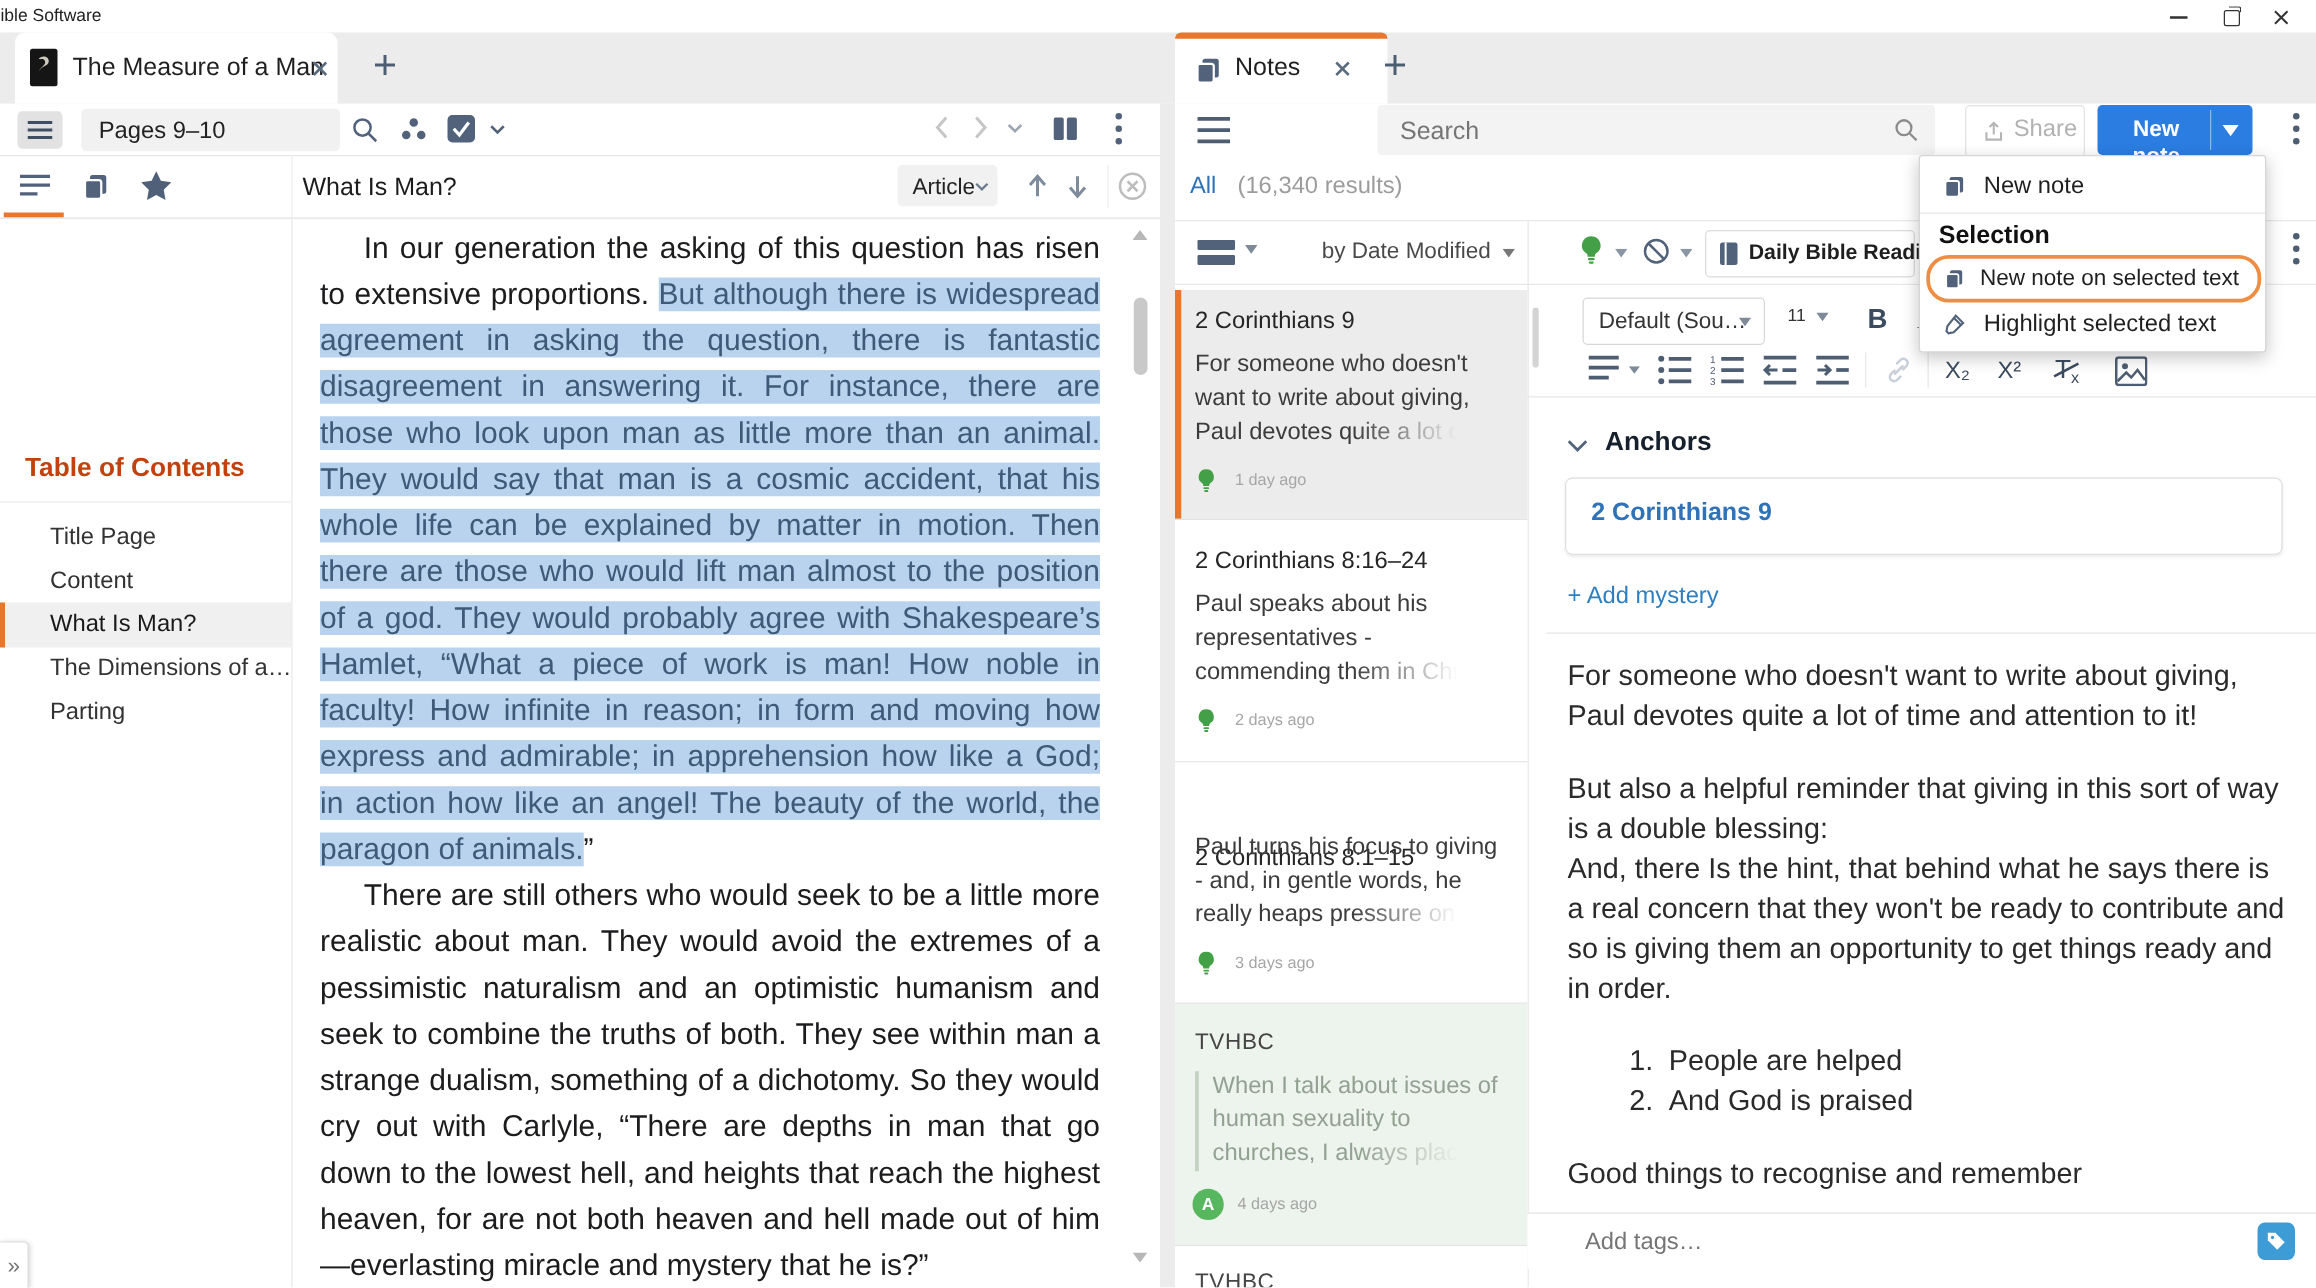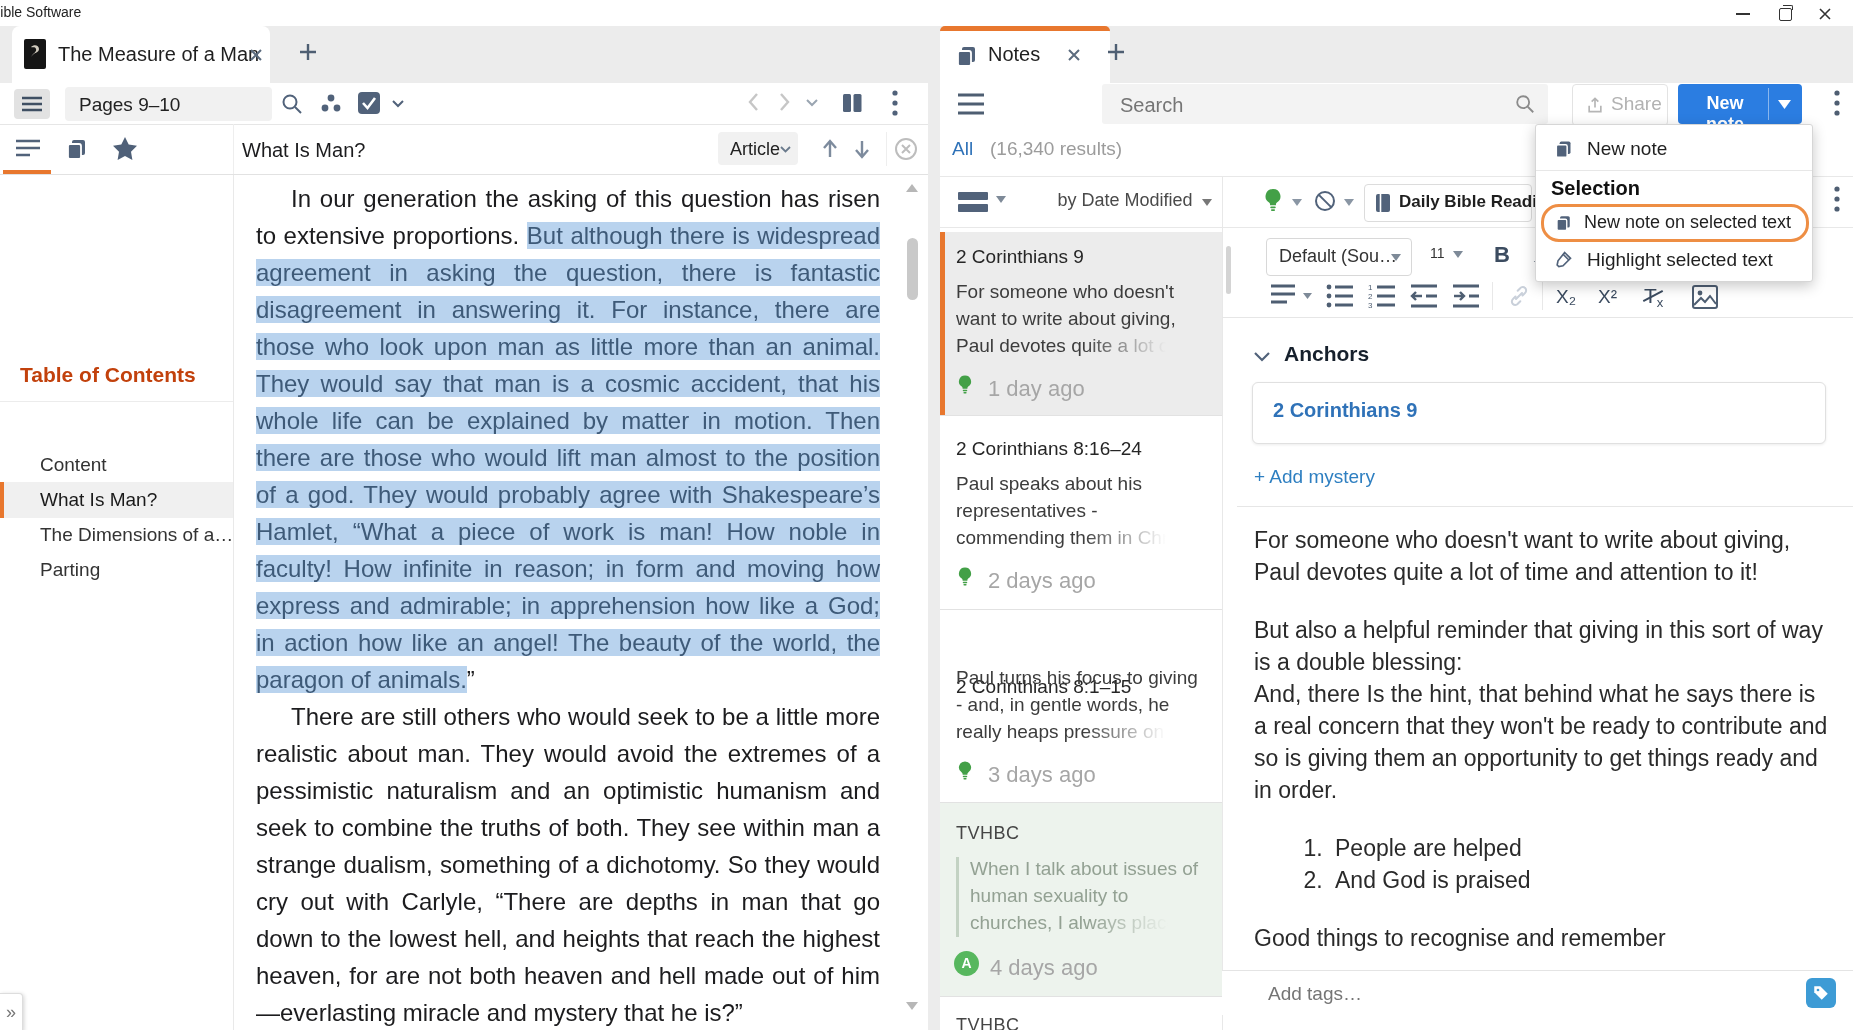--- a/index.html
+++ b/index.html
@@ -8,21 +8,21 @@
   .a{position:absolute}
   .tabstrip{background:#ececec}
   .tab{background:#fff;border-radius:8px 8px 0 0}
   .graybox{background:#f1f1f1;border-radius:4px}
   .vline{background:#e8e8e8;width:1px}
   .hline{background:#e6e6e6;height:1px}
   .sel{background:#B9D3EE;color:#3E5A78}
   .bp{margin:0;text-align:justify;text-indent:35px;font-size:24px;line-height:37px;color:#1c1c1e}
   .note-title{font-size:19px;color:#262626}
   .note-body{font-size:19px;line-height:27px;color:#3c3c3c}
-  .note-time{font-size:22px;color:#a6a6a6}
+  .note-time{font-size:13px;color:#a6a6a6}
   .fade{pointer-events:none}
   .menu{background:#fff;border:1px solid #d6d6d6;border-radius:3px;box-shadow:0 4px 14px rgba(0,0,0,.22);z-index:60}
   .mi-label{font-size:19px;color:#1f1f1f}
   .ring{border:3px solid #EE8E44;border-radius:18px;background:#fff}
   .btn-blue{background:#2B7DE1;border-radius:4px;color:#fff}
   .chip{border:1px solid #dcdcdc;border-radius:4px;background:#fff}
   .toc-item{font-size:19px;color:#333;line-height:35px;padding-left:40px}
   .editor-p{margin:0 0 26px 0;font-size:23px;line-height:32px;color:#2a2a2a}
   ol.editor-ol{margin:26px 0 26px 0;padding-left:75px;font-size:23px;line-height:32px;color:#2a2a2a}
   ol.editor-ol li{padding-left:6px}
@@ -161,20 +161,21 @@
 <div class="a vline" style="left:886px;top:132px;height:34px;background:#eee;"></div>
 <svg class="a" width="24" height="24" style="left:894px;top:137px" viewBox="0 0 24 24">
     <circle cx="12" cy="12" r="10" fill="none" stroke="#bdbdbd" stroke-width="2"></circle>
     <path d="M8 8l8 8M16 8l-8 8" stroke="#bdbdbd" stroke-width="2"></path>
   </svg>
 <div class="a hline" style="left:0;top:174px;width:928px;background:#e2e2e2;"></div>
 
 <div class="a" style="left:0;top:175px;width:233px;height:855px;">
   <div class="a" style="left:20px;top:188px;font-size:21px;font-weight:bold;color:#c2410c;">Table of Contents</div>
   <div class="a hline" style="left:0;top:226px;width:233px;background:#ececec;"></div>
+  <div class="a toc-item" style="left:0;top:237px;width:193px;">Title Page</div>
   <div class="a toc-item" style="left:0;top:272px;width:193px;">Content</div>
   <div class="a" style="left:0;top:307px;width:233px;height:36px;background:#f0f0f0;">
     <div class="a" style="left:0;top:0;width:4px;height:36px;background:#E8772E;"></div>
     <div class="a" style="left:40px;top:0;font-size:19px;line-height:36px;color:#1a1a1a;">What Is Man?</div>
   </div>
   <div class="a toc-item" style="left:0;top:342px;width:193px;white-space:nowrap;overflow:hidden;">The Dimensions of a…</div>
   <div class="a toc-item" style="left:0;top:377px;width:193px;">Parting</div>
 </div>
 <div class="a vline" style="left:233px;top:175px;height:855px;background:#e9e9e9;"></div>
 

